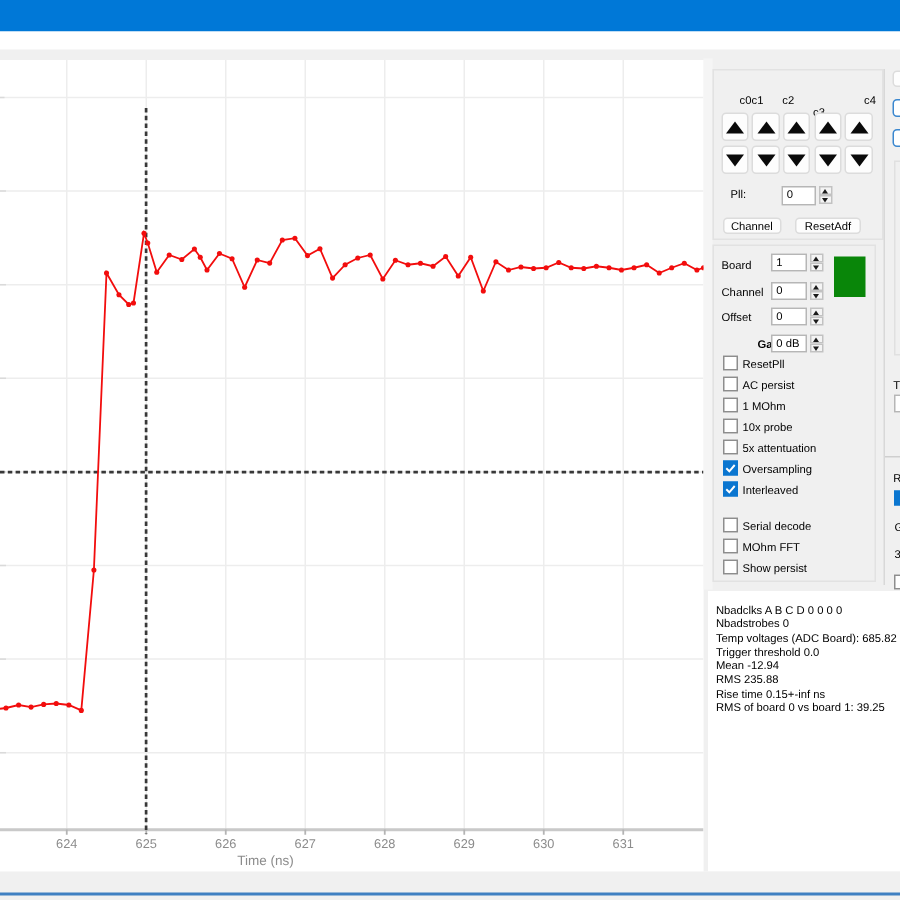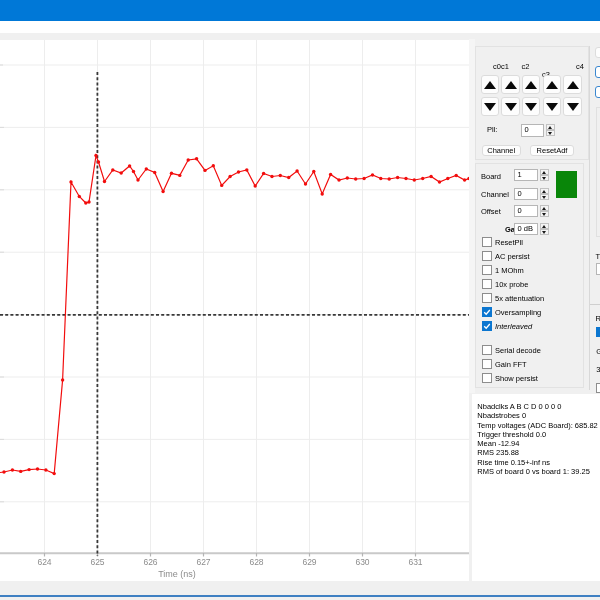--- a/index.html
+++ b/index.html
@@ -262,25 +262,25 @@
       <svg style="position:absolute;left:-1px;top:-1px;" width="10" height="10" viewBox="0 0 10 10">
         <path d="M2.2 5.2 L4.2 7.2 L7.8 3" stroke="#ffffff" stroke-width="1.3" fill="none"></path>
       </svg>
     </div>
   <div class="cblbl" style="left:495px;top:307.8px;">Oversampling</div>
   <div class="cbc" style="left:482px;top:320.8px;">
       <svg style="position:absolute;left:-1px;top:-1px;" width="10" height="10" viewBox="0 0 10 10">
         <path d="M2.2 5.2 L4.2 7.2 L7.8 3" stroke="#ffffff" stroke-width="1.3" fill="none"></path>
       </svg>
     </div>
-  <div class="cblbl" style="left:495px;top:321.8px;font-style:italic;">Interleaved</div>
+  <div class="cblbl" style="left:495px;top:321.8px;">Interleaved</div>
   <div class="cb" style="left:482px;top:344.8px;"></div>
   <div class="cblbl" style="left:495px;top:345.8px;">Serial decode</div>
   <div class="cb" style="left:482px;top:358.8px;"></div>
-  <div class="cblbl" style="left:495px;top:359.8px;">Gain FFT</div>
+  <div class="cblbl" style="left:495px;top:359.8px;">MOhm FFT</div>
   <div class="cb" style="left:482px;top:372.8px;"></div>
   <div class="cblbl" style="left:495px;top:373.8px;">Show persist</div>
 
   <div class="abs" style="left:472.3px;top:393.5px;width:127.7px;height:187.2px;background:#ffffff;overflow:hidden;">
     <div style="position:absolute;left:5px;top:8.5px;font-size:7.5px;line-height:9.3px;color:#000;white-space:nowrap;">
       Nbadclks A B C D 0 0 0 0<br>
       Nbadstrobes 0<br>
       Temp voltages (ADC Board): 685.82 685.8<br>
       Trigger threshold 0.0<br>
       Mean -12.94<br>

